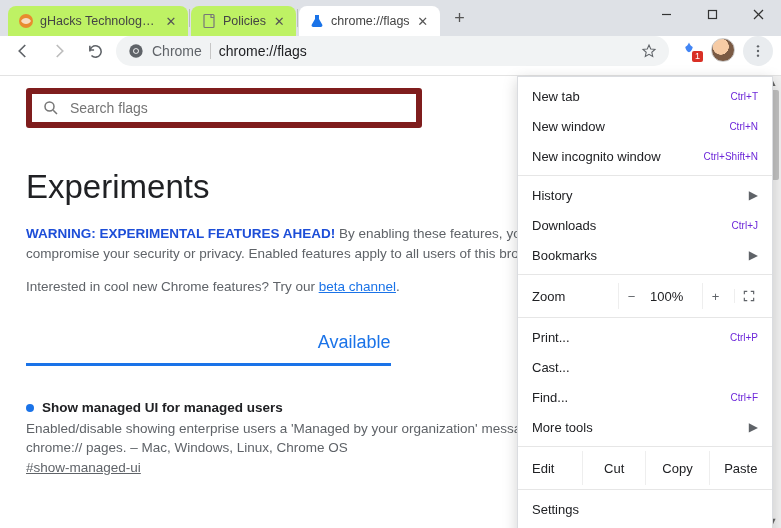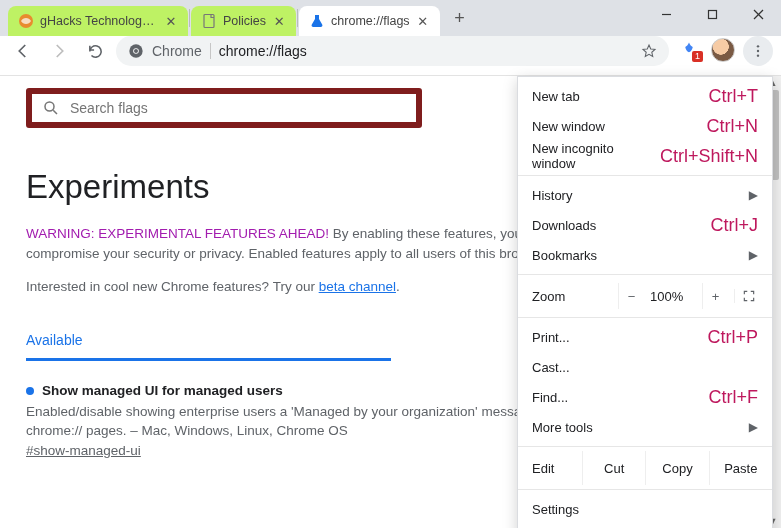--- a/index.html
+++ b/index.html
@@ -33,37 +33,37 @@
   .badge { position:absolute; bottom:2px; right:0; background:#d93025; color:#fff; font-size:9px; padding:0 3px; border-radius:2px; line-height:11px;}
   .avatar { width:24px; height:24px; border-radius:50%; background: radial-gradient(circle at 40% 35%, #f6cba5 0 40%, #7a5a44 42% 100%); border:1px solid #ccc;}
   .menu-btn { width:30px; height:30px; display:flex; align-items:center; justify-content:center; border-radius:50%; color:#5f6368; background:#e9ecef;}
 
   
   .page { padding: 8px 26px; position:relative; height:calc(528px - 76px); overflow:hidden;}
   .search-wrap { margin: 4px 0 30px 0;}
   .search { width:396px; height:40px; border:6px solid #7f1d1d; border-radius:3px; display:flex; align-items:center; padding:0 10px; gap:10px; color:#757575; font-size:14px;}
   .h1 { font-size:33px; color:#202124; margin: 40px 0 18px 0; font-weight:400;}
   .warn { font-size:13.5px; color:#5f6368; line-height:1.5; margin-bottom:14px;}
-  .warn .red { color:#a21caf; font-weight:400;}
+  .warn .red { color:#1d4ed8; font-weight:700;}
   .interest { font-size:13.5px; color:#5f6368; margin-bottom:28px;}
   .interest a { color:#1a73e8; text-decoration:underline;}
   .tabsrow { display:flex; }
-  .pagetab { flex:1; text-align:left; padding:10px 0; font-size:14px; color:#5f6368; border-bottom:1px solid #e0e0e0;}
+  .pagetab { flex:1; text-align:right; padding:10px 0; font-size:18px; color:#5f6368; border-bottom:1px solid #e0e0e0;}
   .pagetab.sel { color:#1a73e8; border-bottom:3px solid #1a73e8; }
-  .flag { margin-top:22px; font-size:13.5px;}
+  .flag { margin-top:34px; font-size:13.5px;}
   .flag .dot { display:inline-block; width:8px; height:8px; background:#1a73e8; border-radius:50%; margin-right:8px; vertical-align:middle;}
   .flag .ftitle { font-weight:600; color:#202124;}
   .flag .fdesc { color:#5f6368; margin-top:4px; line-height:1.45;}
   .flag .fanchor { color:#5f6368; text-decoration:underline; display:inline-block; margin-top:2px;}
 
   
   .menu { position:absolute; top:76px; right:8px; width:256px; background:#fff; border:1px solid #dadce0; box-shadow:0 4px 14px rgba(0,0,0,0.18); font-size:13px; color:#202124; z-index:50; padding:4px 0;}
   .mi { display:flex; align-items:center; height:30px; padding:0 14px; justify-content:space-between;}
   .mi .label { flex:1; }
-  .mi .shortcut { color:#be185d; font-size:18px;}
+  .mi .shortcut { color:#6d28d9; font-size:10px;}
   .mi .arrow { color:#5f6368; font-size:12px;}
   .sep { height:1px; background:#e6e6e6; margin:4px 0;}
   .zoomrow { display:flex; align-items:center; height:34px; padding:0 10px 0 14px;}
   .zoomrow .zlabel { flex:1;}
   .zctrl { display:flex; align-items:center; gap:6px;}
   .zbtn { width:26px; height:26px; display:flex; align-items:center; justify-content:center; color:#5f6368; border-left:1px solid #eee;}
   .zval { width:46px; color:#202124;}
   .zfs { width:28px; display:flex; align-items:center; justify-content:center; border-left:1px solid #eee;}
   .editrow { display:flex; align-items:center; height:34px;}
   .editrow .elabel { width:64px; padding-left:14px;}

